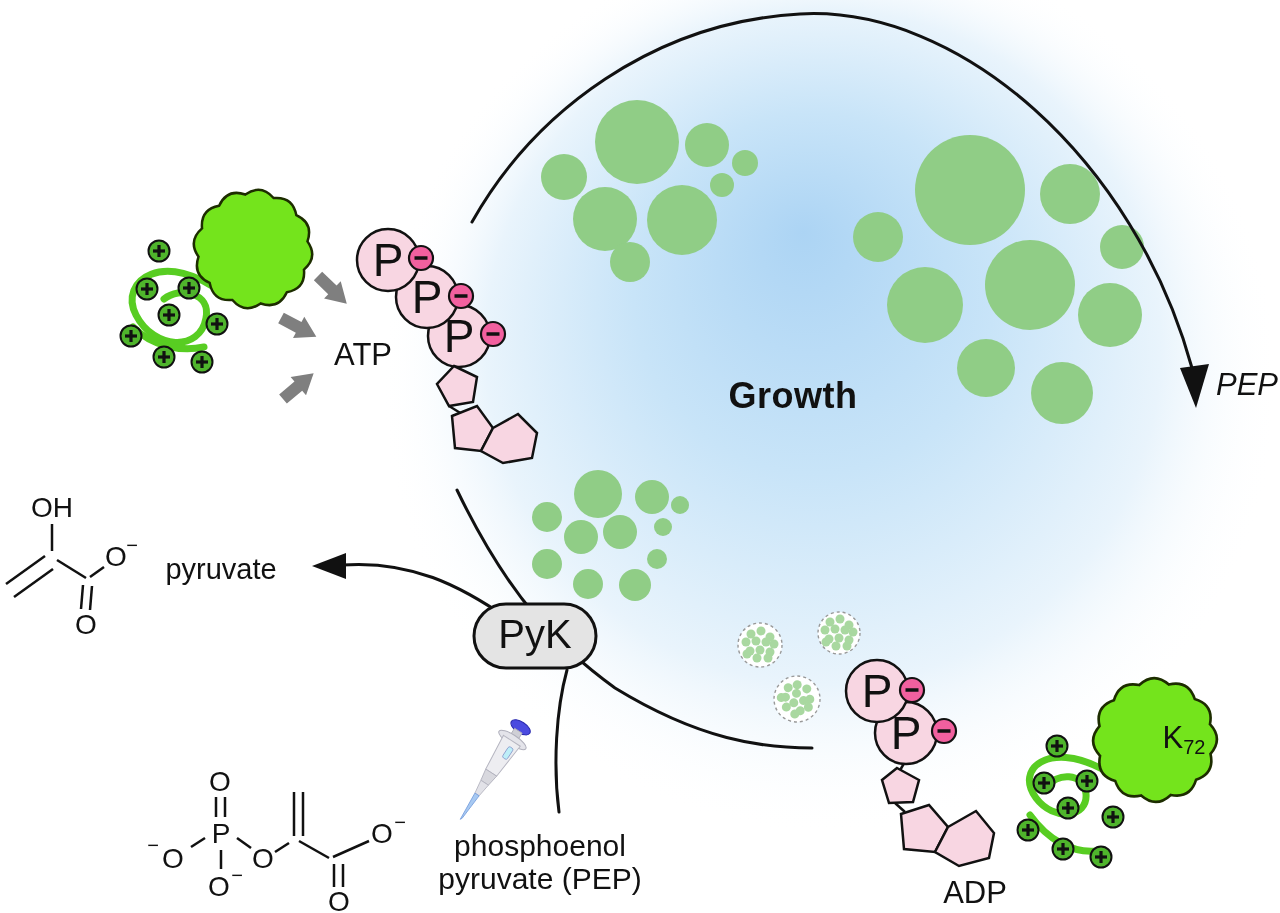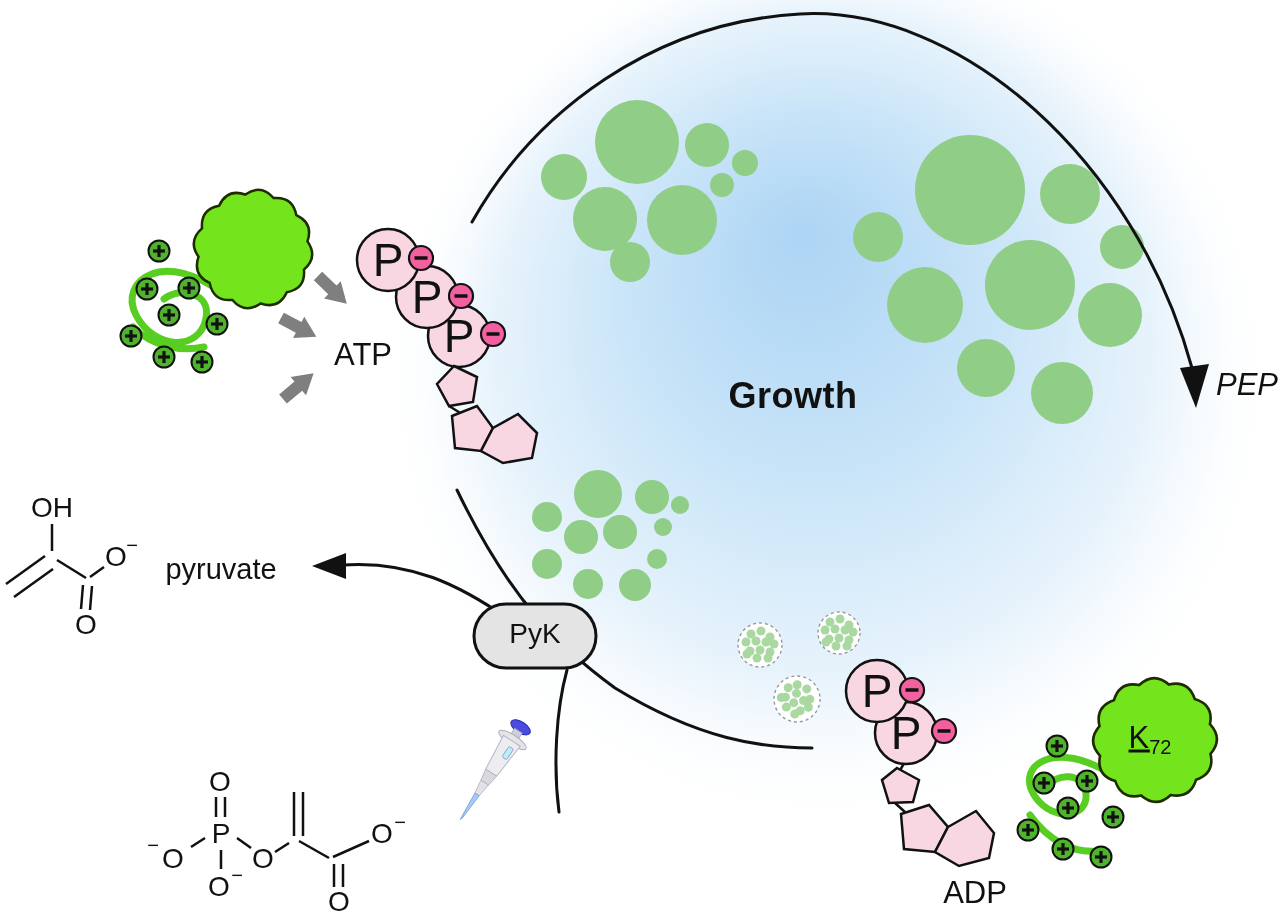--- a/index.html
+++ b/index.html
@@ -4,21 +4,21 @@
 <style>
   html,body{margin:0;padding:0;background:#fff;}
   #stage{position:relative;width:1280px;height:913px;overflow:hidden;background:#fff;
          font-family:"Liberation Sans",sans-serif;}
   #scene{position:absolute;left:0;top:0;}
   .label{position:absolute;transform:translate(-50%,-50%);color:#111;white-space:nowrap;
          font-family:"Liberation Sans",sans-serif;line-height:1.1;}
   .growth{font-size:36px;font-weight:bold;letter-spacing:.5px;}
   .big{font-size:31px;}
   .mid{font-size:29px;}
-  .pyk{font-size:28px;}
+  .pyk{font-size:40px;}
   .substrate{text-align:center;font-size:30px;}
   .k72{font-size:31px;}
   .k72 .sub{font-size:20px;vertical-align:-6px;}
 </style>
 </head>
 <body>
 
 <div id="stage">
 
 <svg id="scene" width="1280" height="913" viewBox="0 0 1280 913">
@@ -237,16 +237,20 @@
   </g>
 
   <rect x="474" y="604" width="122" height="64" rx="32" style="fill:var(--enzyme-gray);stroke:#111;stroke-width:3"></rect>
 </svg>
 
 <div class="label growth" style="left:793px;top:396px;">Growth</div>
 <div class="label big" style="left:363px;top:355px;text-align:right;">ATP</div>
 <div class="label big" style="left:1247px;top:385px;font-style:italic;">PEP</div>
 <div class="label mid" style="left:221px;top:570px;">pyruvate</div>
 <div class="label pyk" style="left:535px;top:634px;">PyK</div>
+<div class="label substrate" style="left:540px;top:862px;">
+  <div>phosphoenol</div>
+  <div>pyruvate (PEP)</div>
+</div>
 <div class="label big" style="left:975px;top:893px;">ADP</div>
-<div class="label k72" style="left:1150px;top:739px;text-decoration:underline;"><span>K</span><span class="sub">72</span></div>
+<div class="label k72" style="left:1184px;top:739px;"><span>K</span><span class="sub">72</span></div>
 
 </div>
 
 </body></html>

